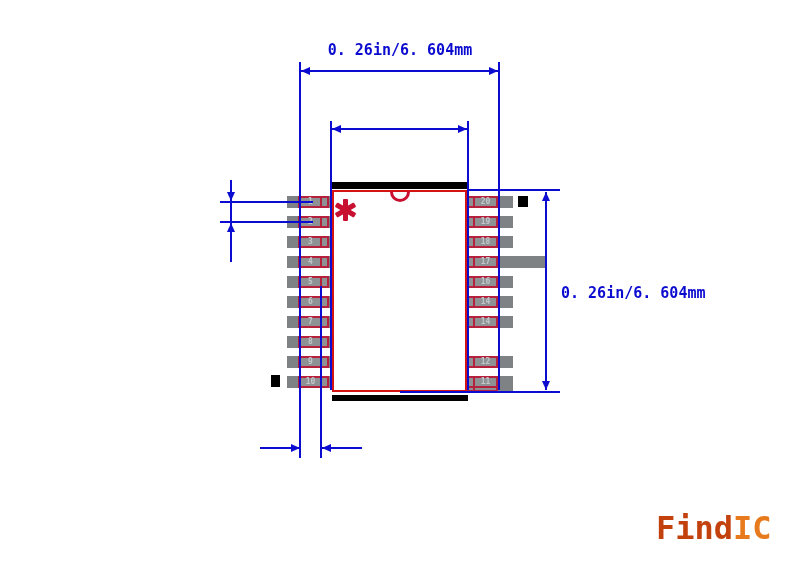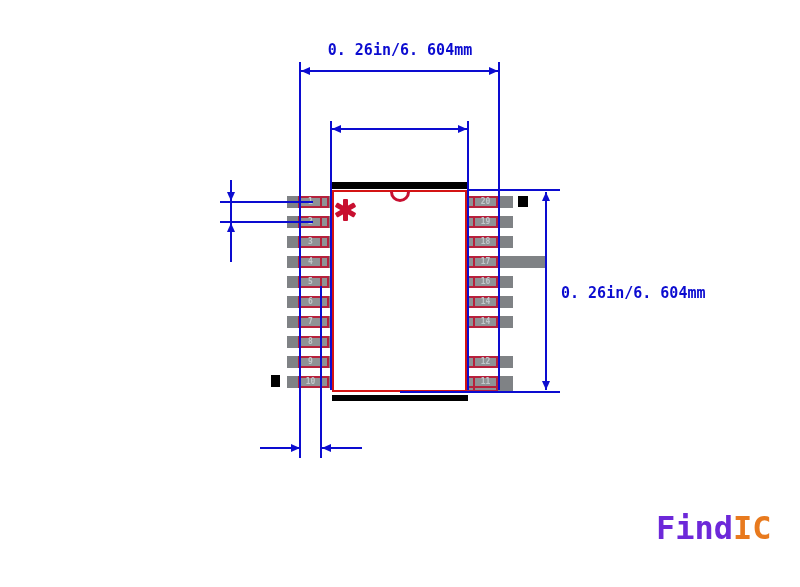--- a/index.html
+++ b/index.html
@@ -61,21 +61,21 @@
   .pin.right .divider{left:4px;}
   .pin .num{
     position:absolute;top:0;width:21px;height:8px;text-align:center;
     font-size:8px;line-height:8px;font-weight:bold;color:var(--numgray);
   }
   .pin.left .num{left:0;}
   .pin.right .num{right:0;}
   
   #logo{position:absolute;left:656px;top:512px;z-index:9;line-height:1;}
   #logo .big{font-weight:bold;font-size:32px;letter-spacing:0;}
-  #logo .find{color:#6d28d9;}
+  #logo .find{color:#c2410c;}
   #logo .ic{color:#e87a1e;}
   #logo .domain{
     font-weight:bold;font-size:20px;color:#707070;margin-top:2px;letter-spacing:0.5px;
   }
 </style>
 </head>
 <body>
 
 <div id="canvas">
 

